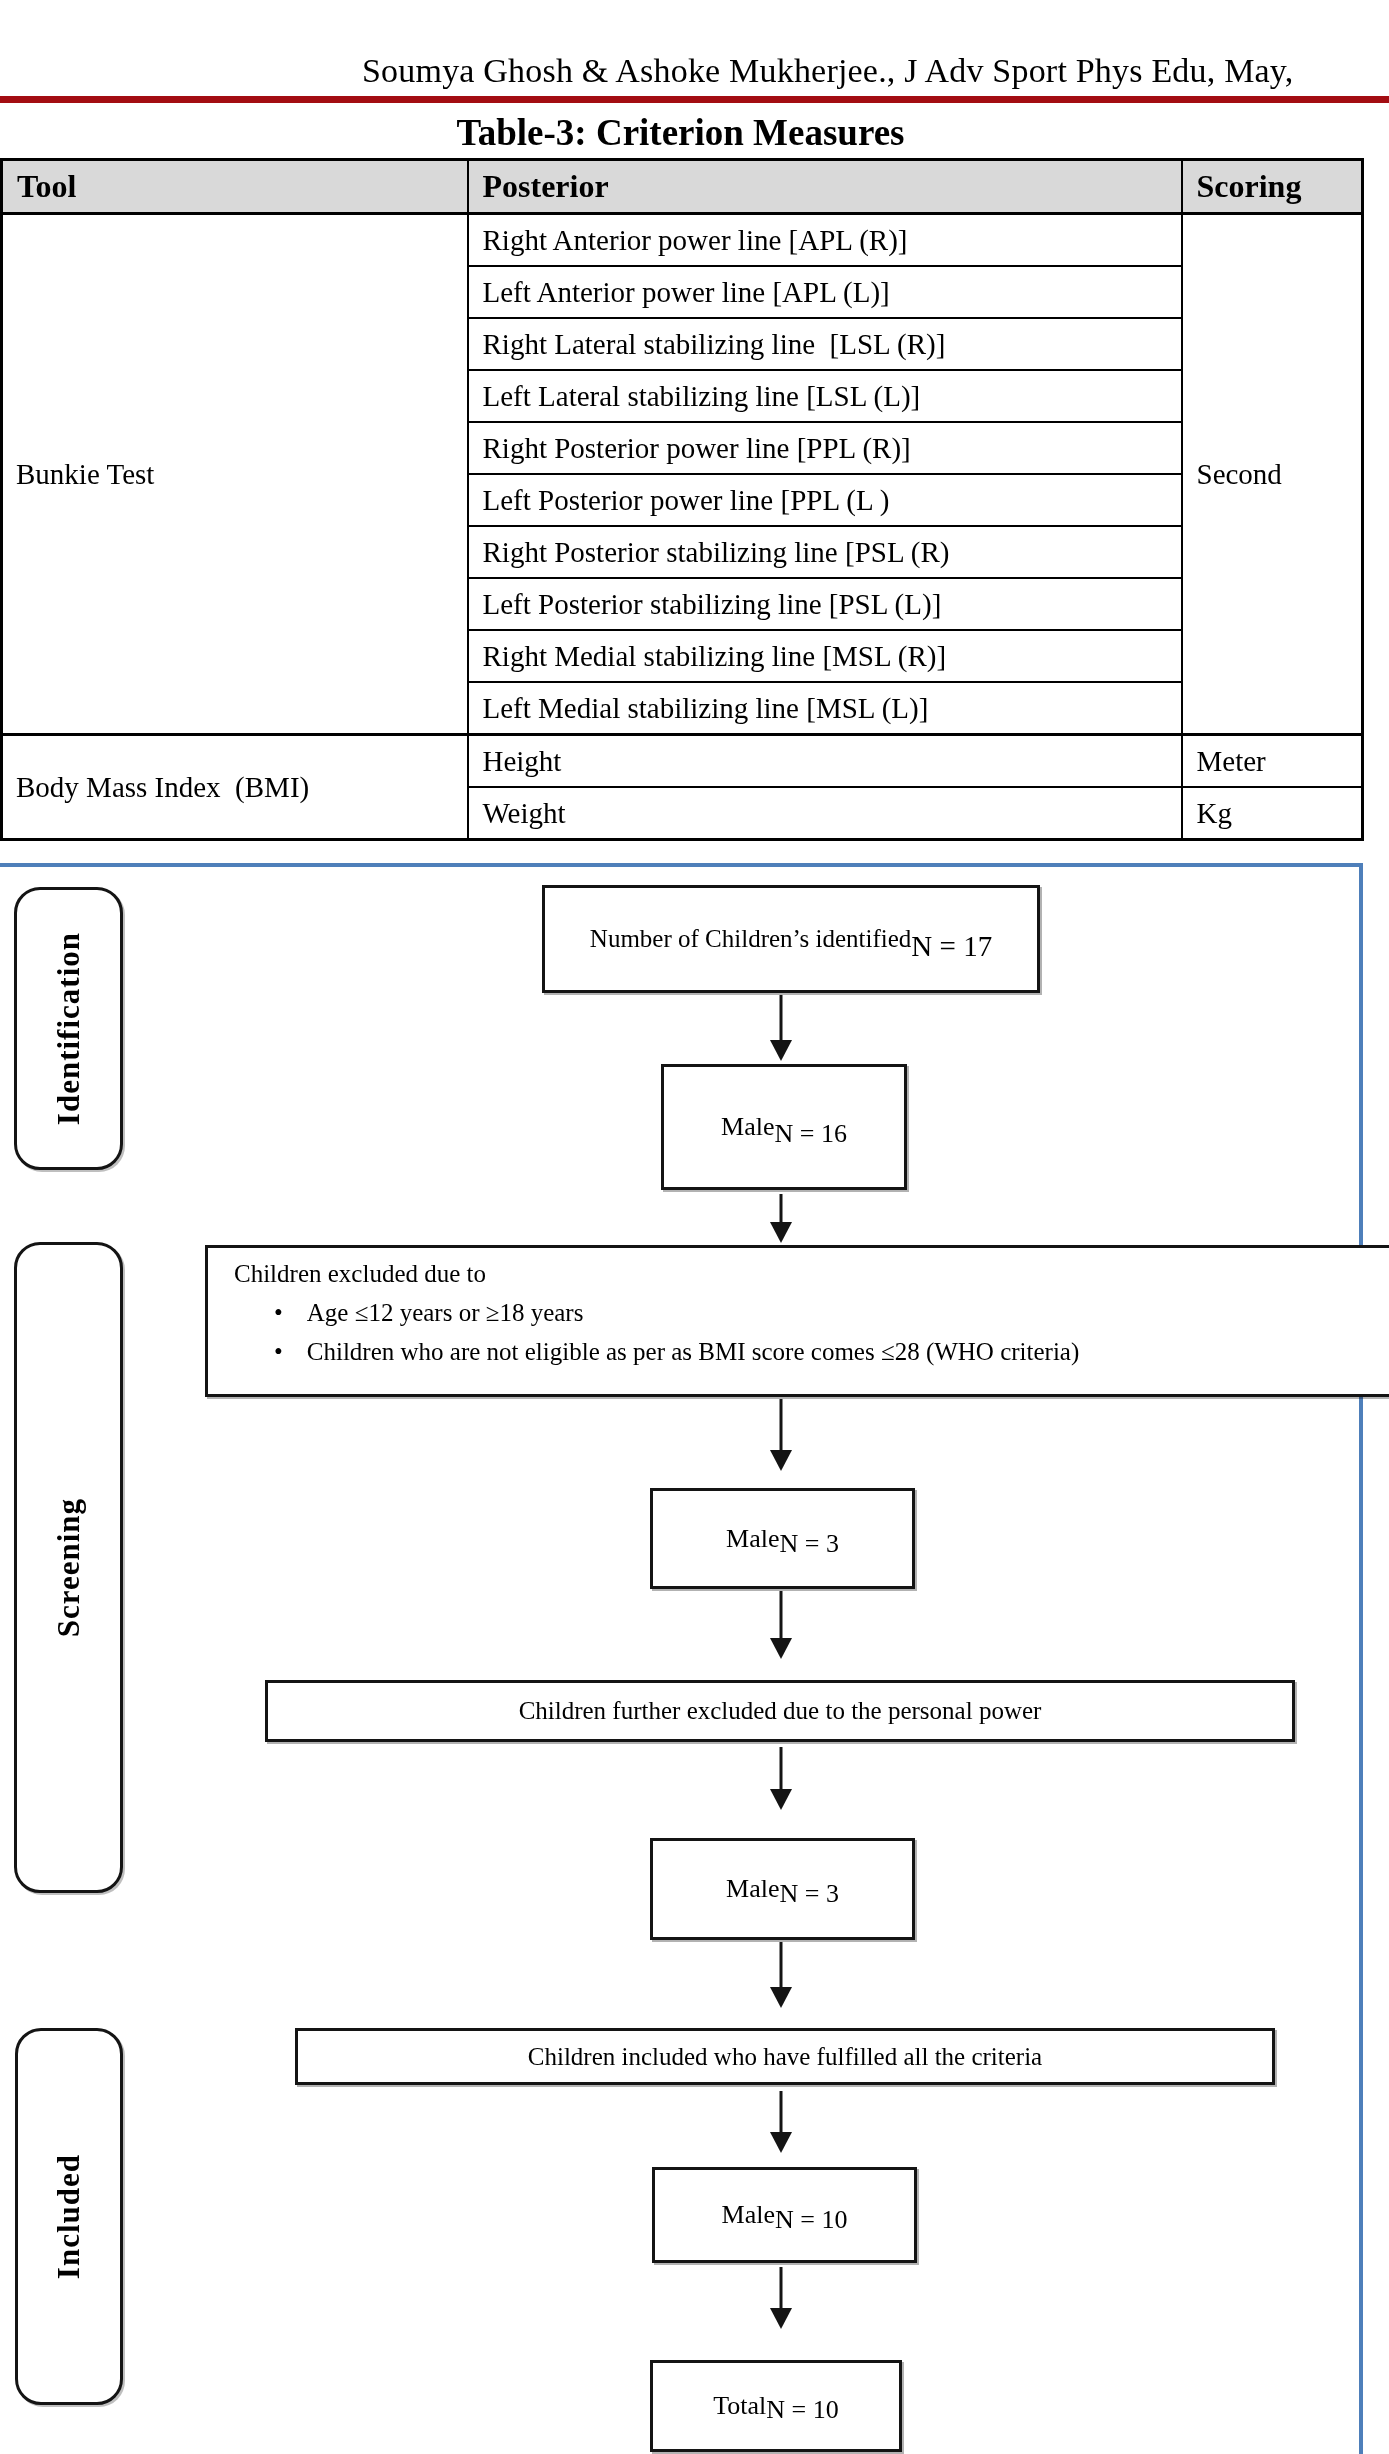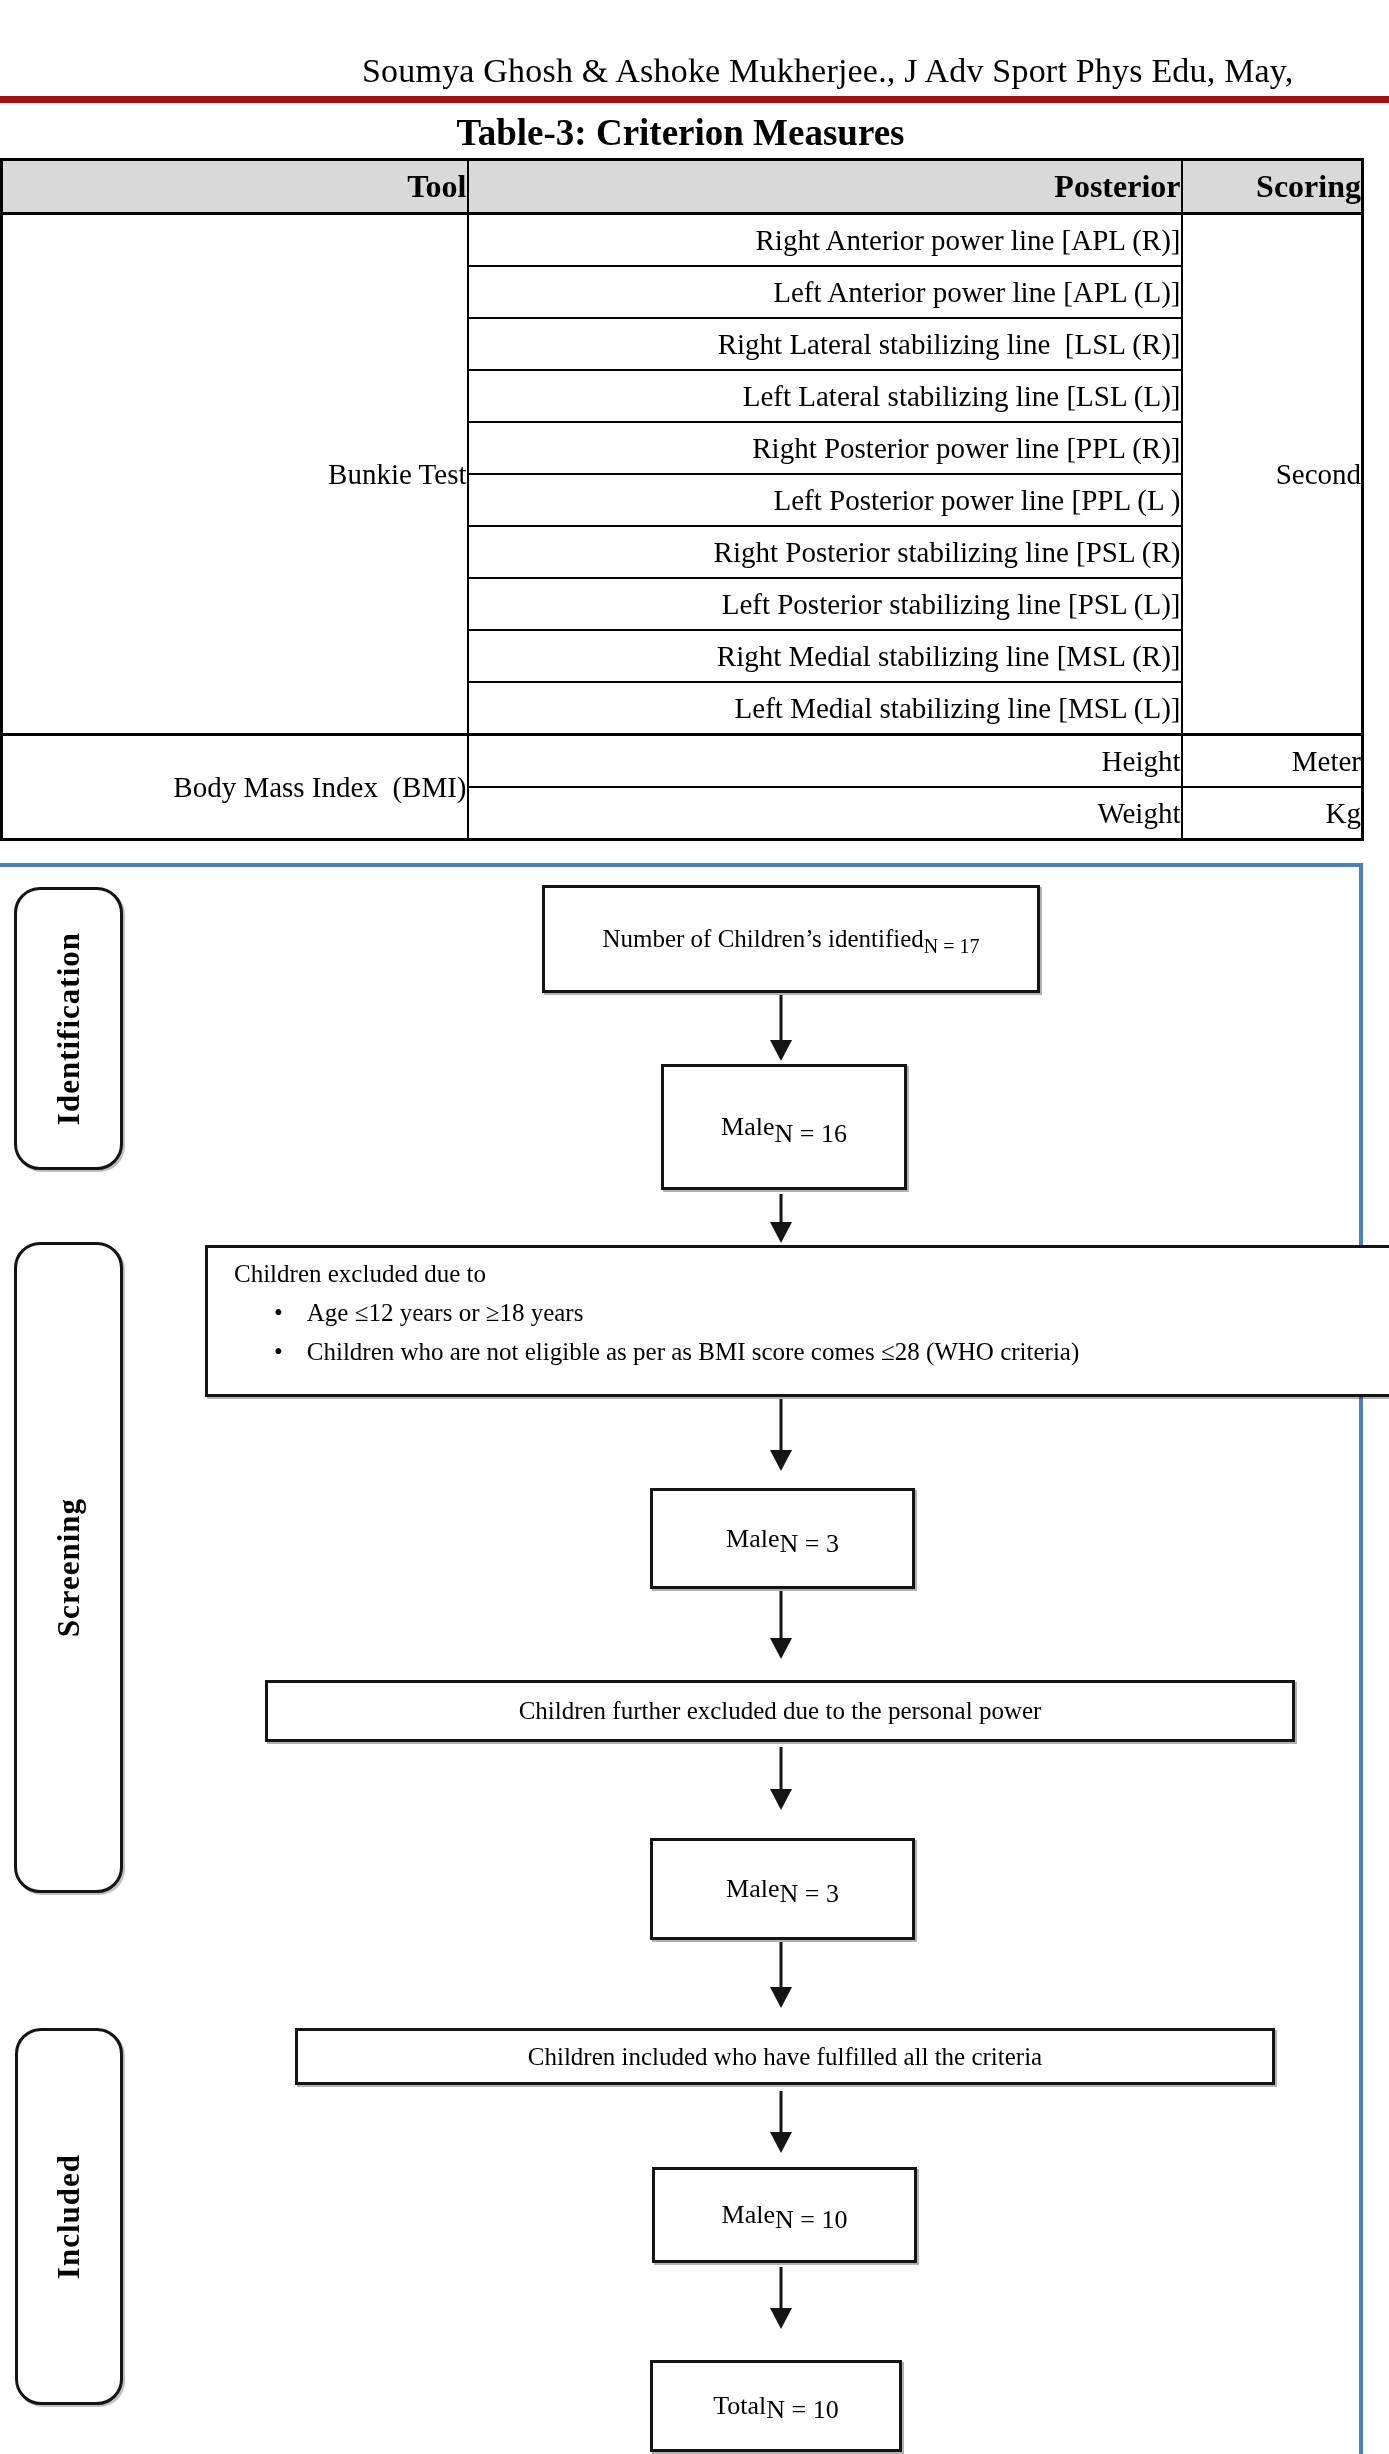--- a/index.html
+++ b/index.html
@@ -15,21 +15,21 @@
   }
   .red-rule { position:absolute; left:0; top:96px; width:1389px; height:7px; background:#a30d12; }
   .table-title {
     position:absolute; left:0; top:110px; width:1361px; text-align:center;
     font-weight:bold; font-size:37px; line-height:46px;
   }
   
   .ctable-wrap { position:absolute; left:0; top:158px; }
   table.ctable { border-collapse:collapse; table-layout:fixed; width:1361px; background:#fff; }
   table.ctable { border:3px solid #000; }
-  .ctable th, .ctable td { border:2px solid #000; padding:0 0 0 14px; vertical-align:middle; text-align:right; }
+  .ctable th, .ctable td { border:2px solid #000; padding:0 0 0 14px; vertical-align:middle; text-align:left; }
   .ctable th {
     background:#d9d9d9; font-size:32px; font-weight:bold; height:51px; border-bottom-width:3px;
   }
   .ctable td { font-size:29px; height:50px; white-space:pre-wrap; }
   .ctable tr.bmi-sep td { border-top-width:3px; }
   .ctable td.tool-cell { padding-left:13px; }
   
   .flow-frame {
     position:absolute; left:-6px; top:863px; width:1369px; height:1600px;
     border:4px solid #4e7fba; box-sizing:border-box;
@@ -141,21 +141,21 @@
   </div>
   <div class="stage" style="left:14px; top:1242px; width:109px; height:651px;">
     <span>Screening</span>
   </div>
   <div class="stage" style="left:15px; top:2028px; width:108px; height:377px;">
     <span>Included</span>
   </div>
 
   <div class="node two" style="left:542px; top:885px; width:498px; height:108px;">
     <div class="ln" style="font-size:25px">Number of Children’s identified</div>
-    <div class="ln" style="font-size:20px; ">N = 17</div>
+    <div class="ln" style="font-size:29px; ">N = 17</div>
   </div>
 
   <div class="arrow" style="left:769px; top:995px; height:66px;">
       <div class="shaft"></div>
       <div class="head"></div>
     </div>
 
   <div class="node two" style="left:661px; top:1064px; width:246px; height:126px;">
     <div class="ln">Male</div>
     <div class="ln">N = 16</div>

